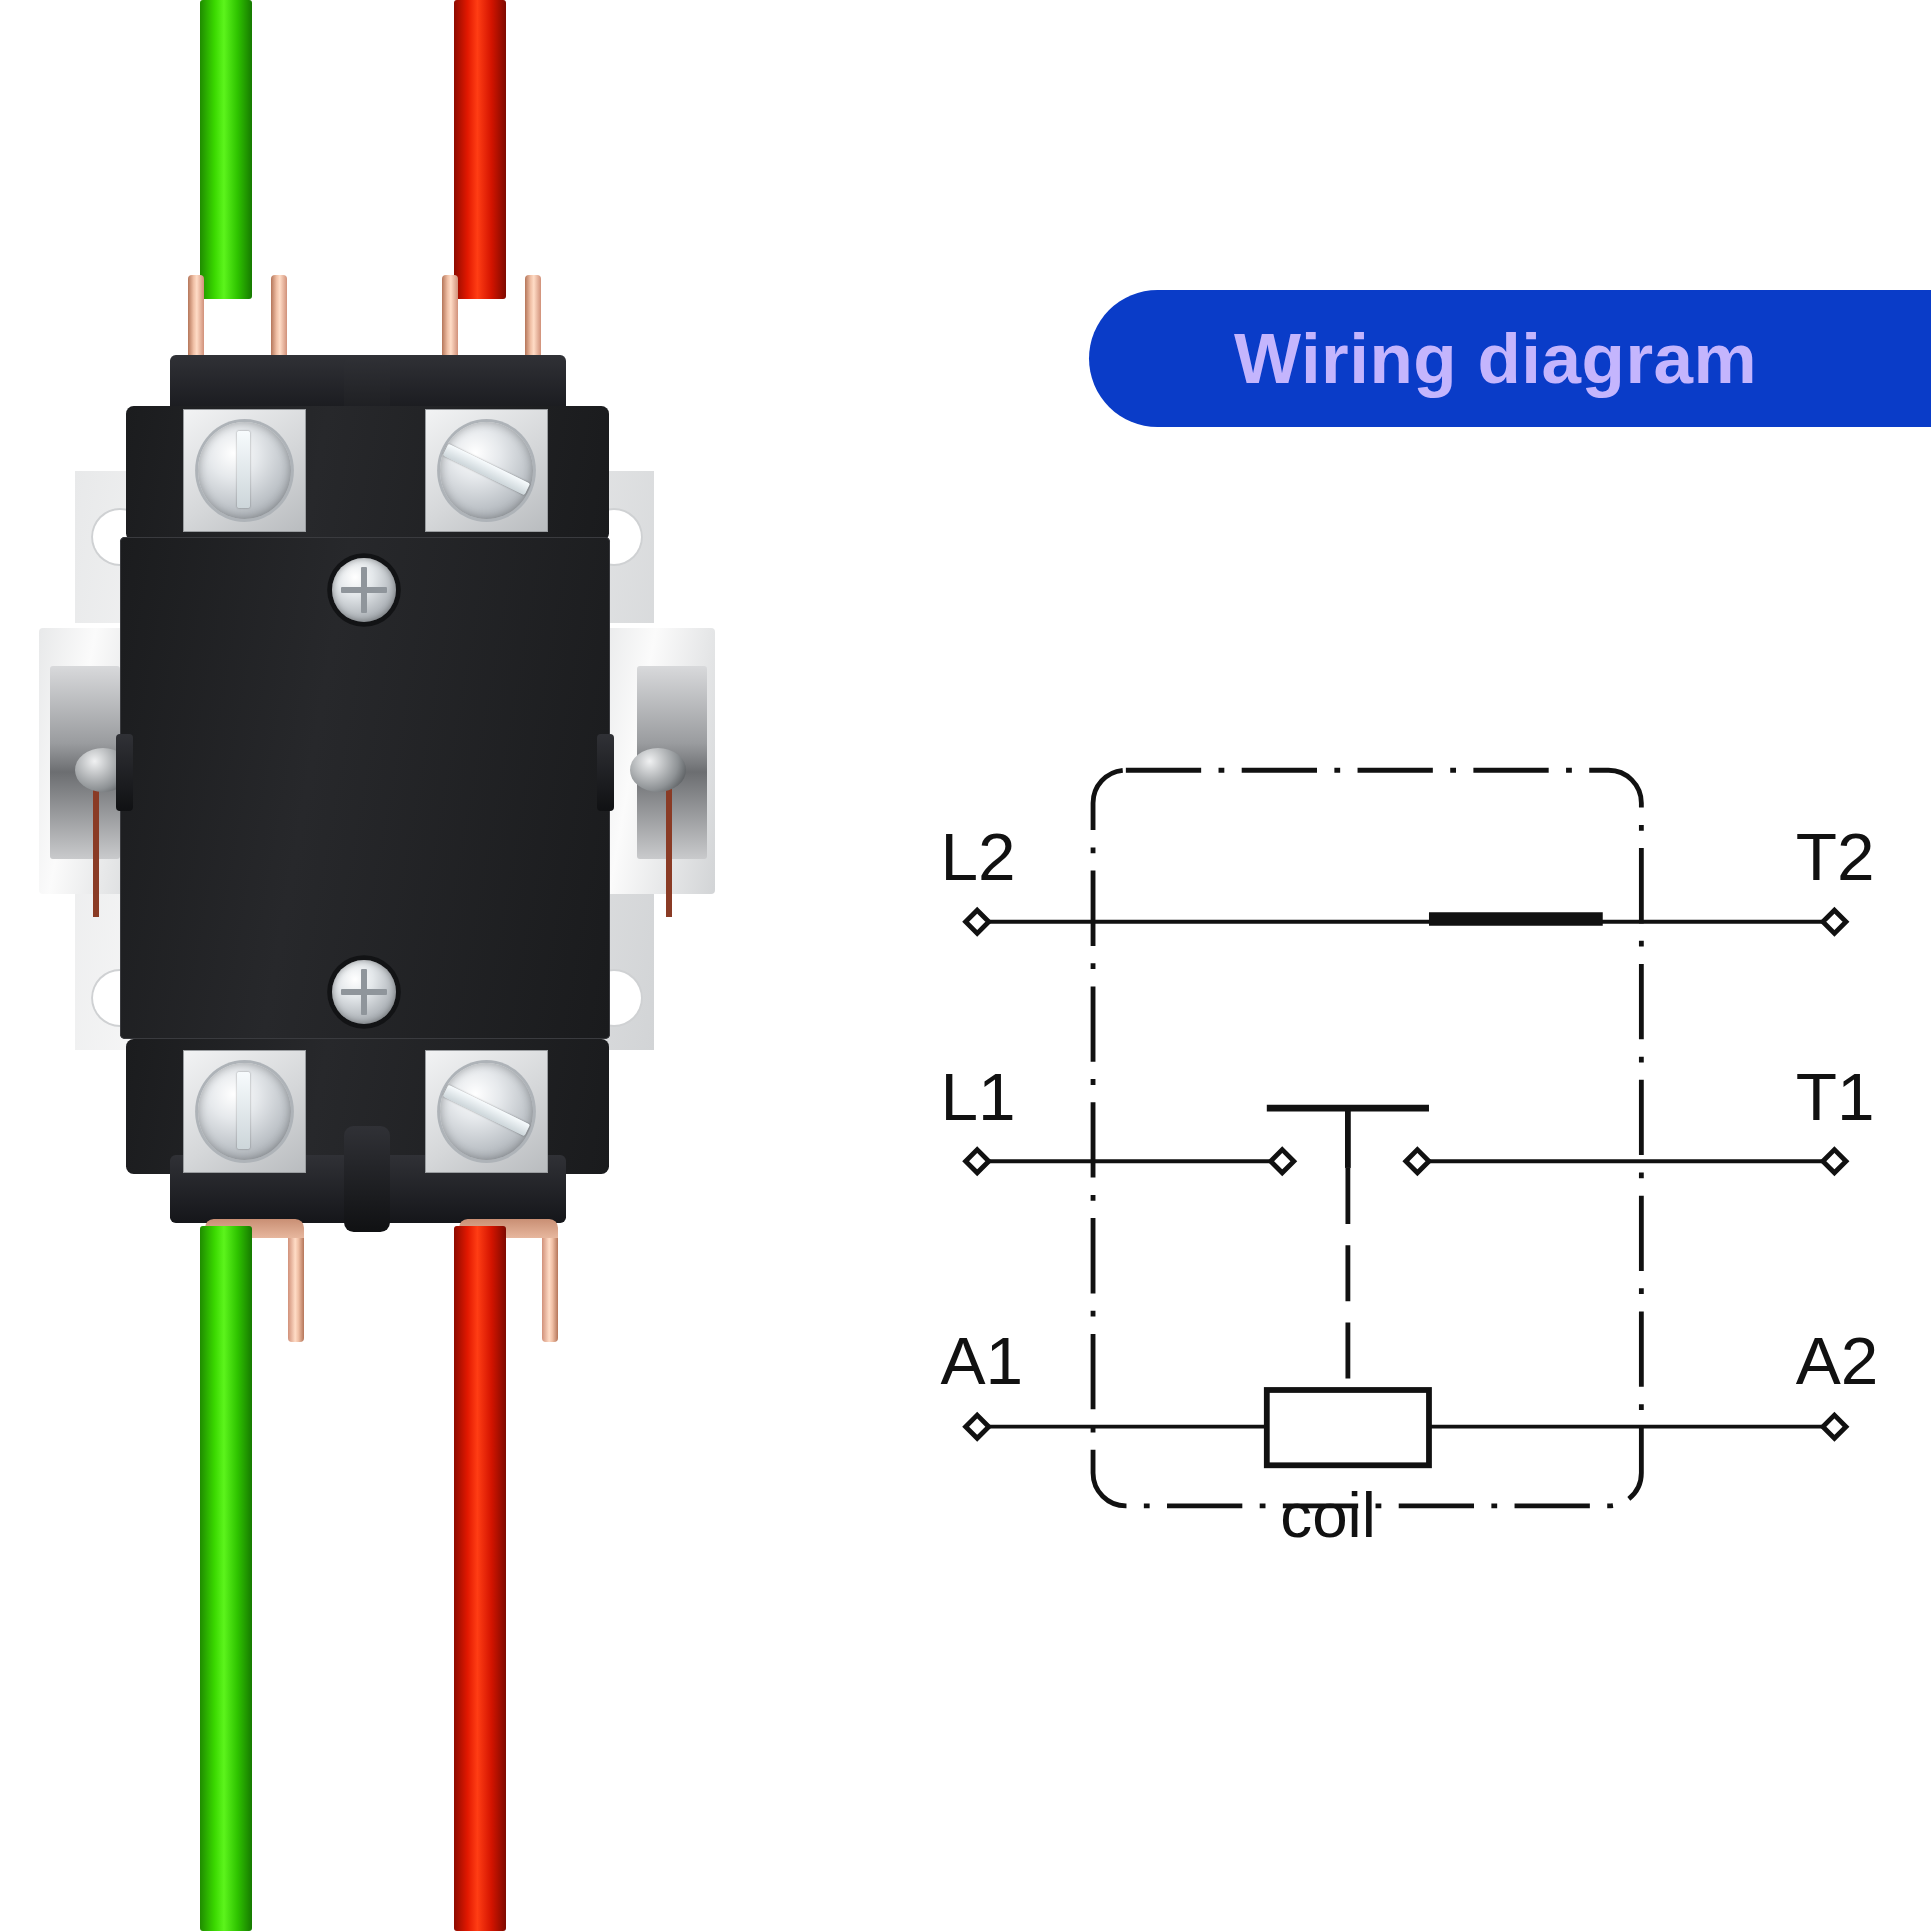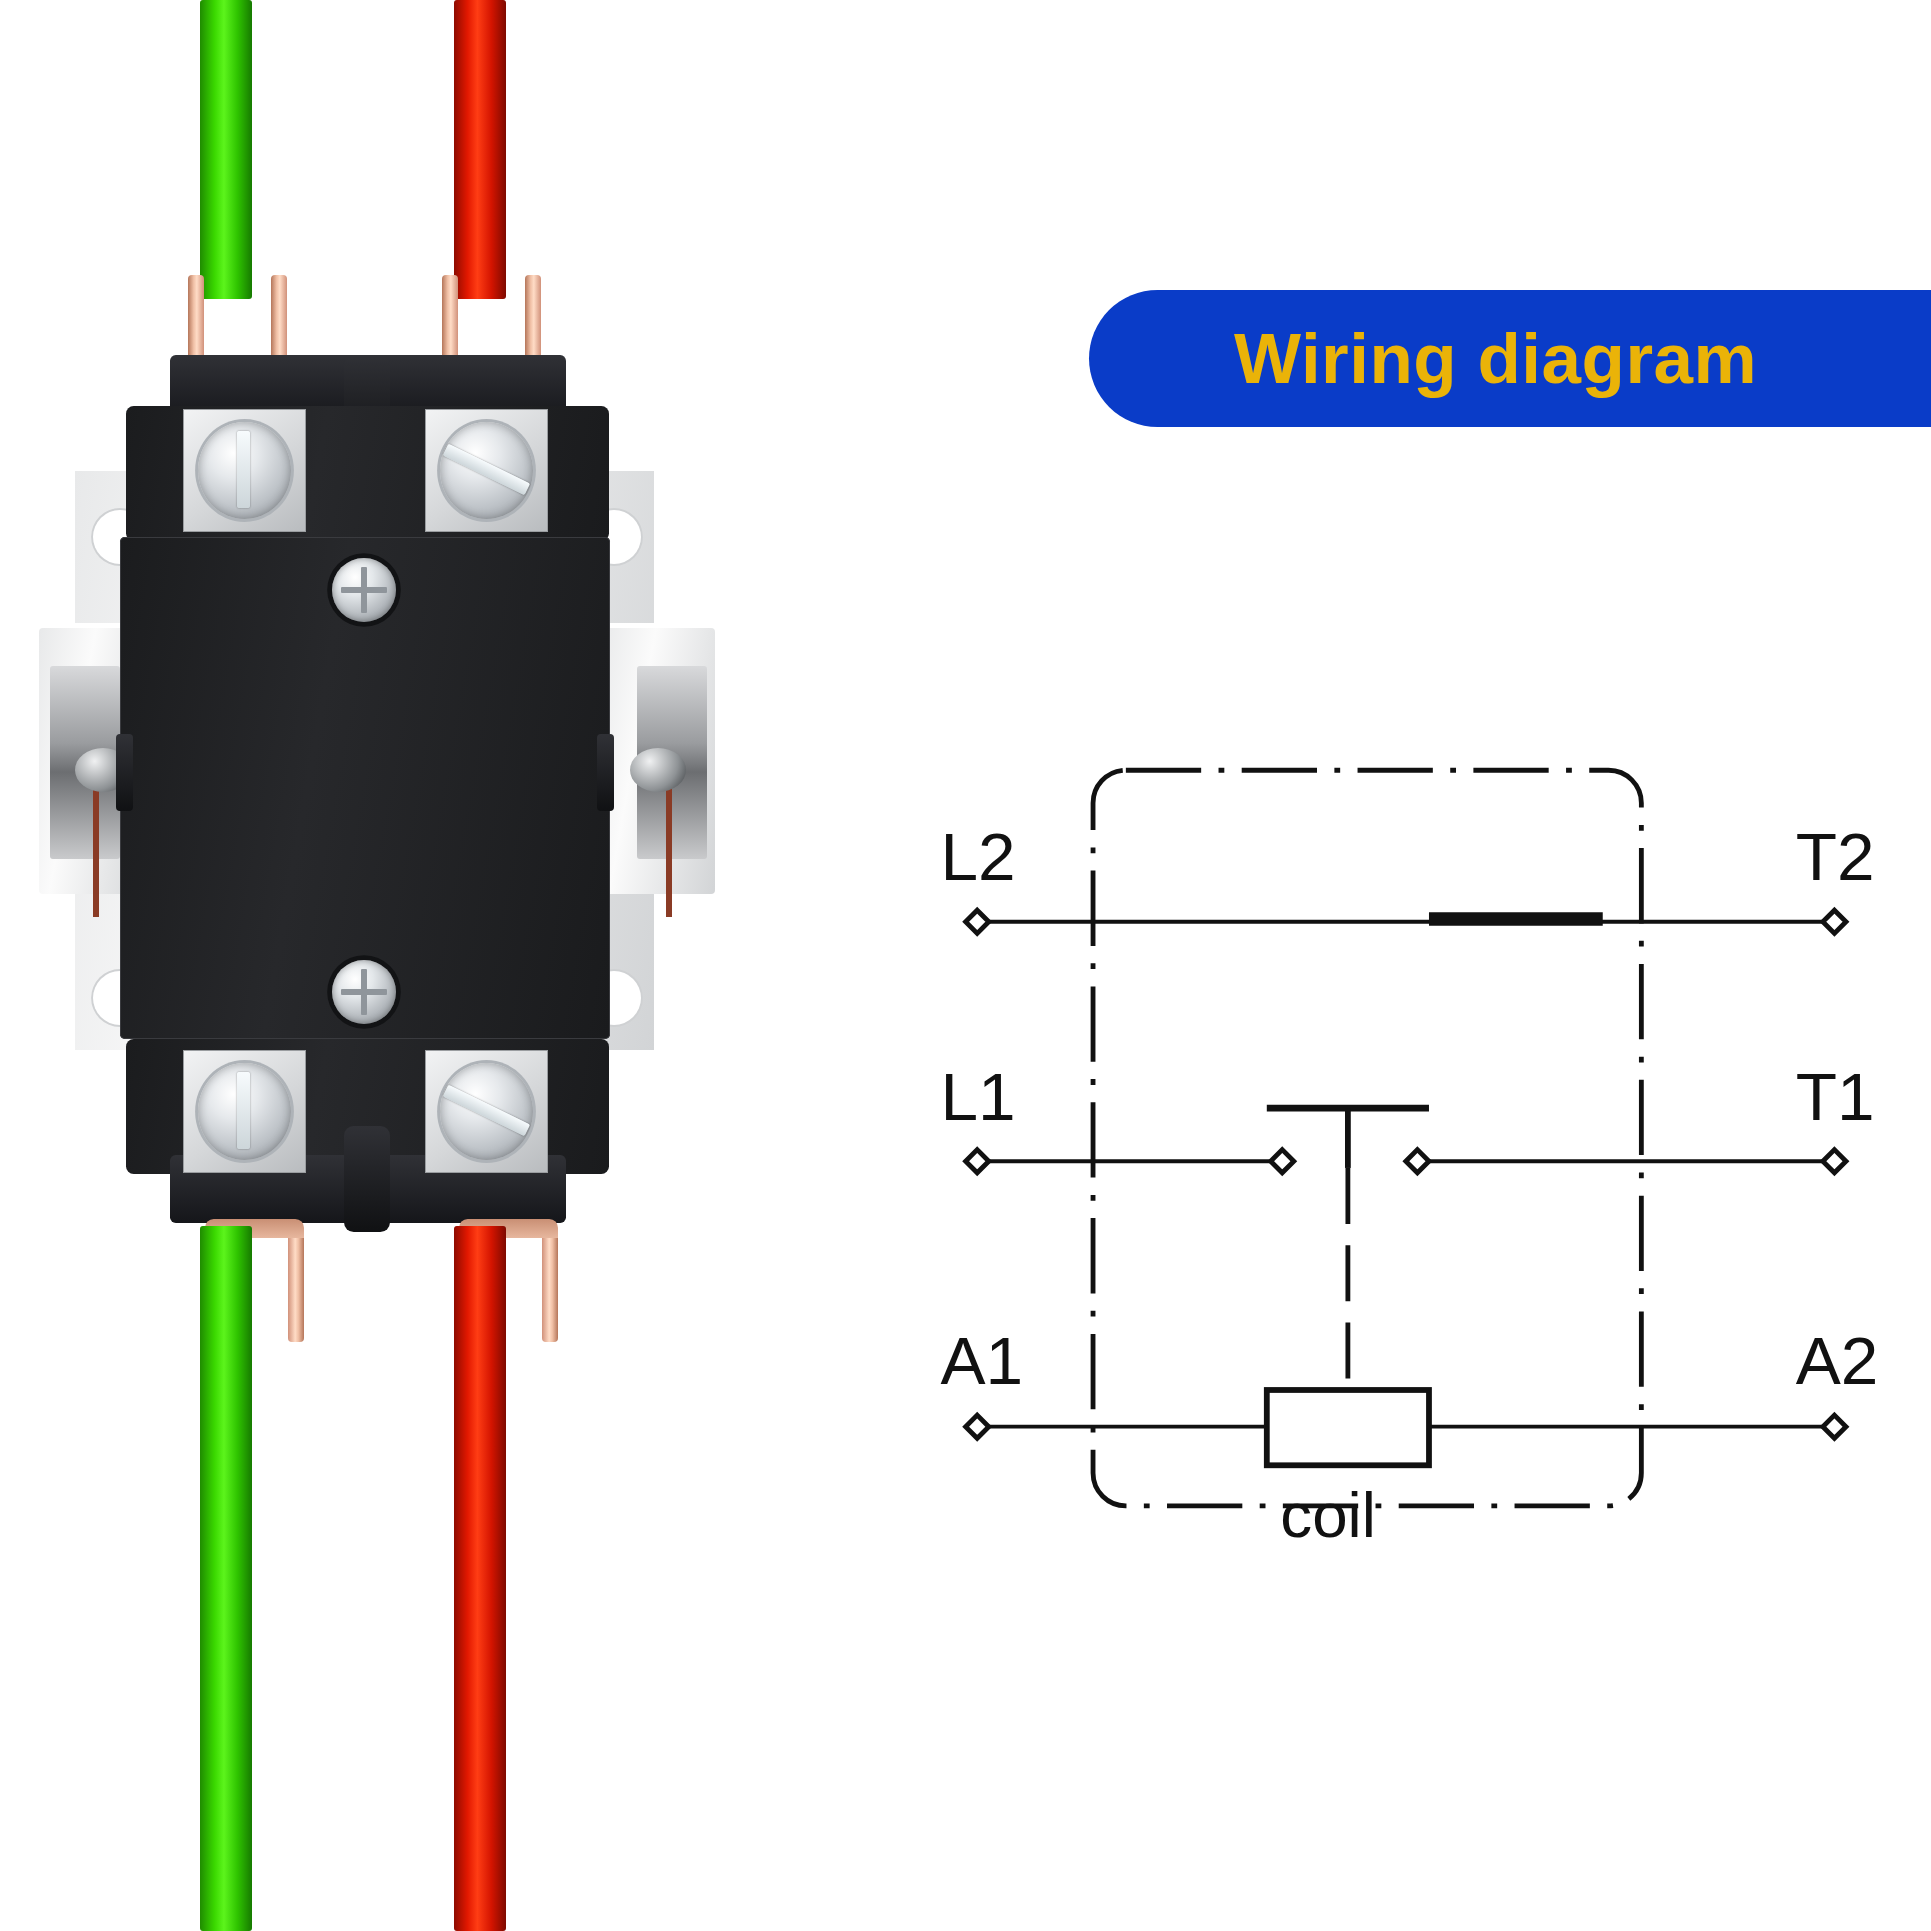--- a/index.html
+++ b/index.html
@@ -142,21 +142,21 @@
     <div class="prong" style="left:0px;top:0px;height:111px;"></div>
     <div class="prong" style="left:83px;top:0px;height:111px;"></div>
     <div class="base" style="left:0px;top:104px;width:99px;"></div>
   </div>
 
   <div class="wire wire-green" style="left: 200px; top: 1226px; width: 52px; height: 705px; --wire-color: #2ECC00;"></div>
   <div class="wire wire-red" style="left: 454px; top: 1226px; width: 52px; height: 705px; --wire-color: #E01800;"></div>
 </div>
 
 <div id="banner" style="background:#0A3CC8;">
-  <span id="banner-label" style="color: #eab308;">Wiring diagram</span>
+  <span id="banner-label" style="color: #c4b5fd;">Wiring diagram</span>
 </div>
 
 <div id="schematic">
   <svg width="975" height="850" viewBox="0 0 1010 880" xmlns="http://www.w3.org/2000/svg">
 
     <rect x="172" y="58" width="568" height="762" rx="34" ry="34" fill="none" stroke="#111111" stroke-width="5" stroke-dasharray="78 18 6 18" stroke-linecap="butt"></rect>
 
     <line x1="52" y1="215" x2="940" y2="215" stroke="#111111" stroke-width="4"></line>
     <line x1="520" y1="212" x2="700" y2="212" stroke="#111111" stroke-width="14" stroke-linecap="butt"></line>
     <polygon points="52,203 64,215 52,227 40,215" fill="#ffffff" stroke="#111111" stroke-width="5"></polygon>

